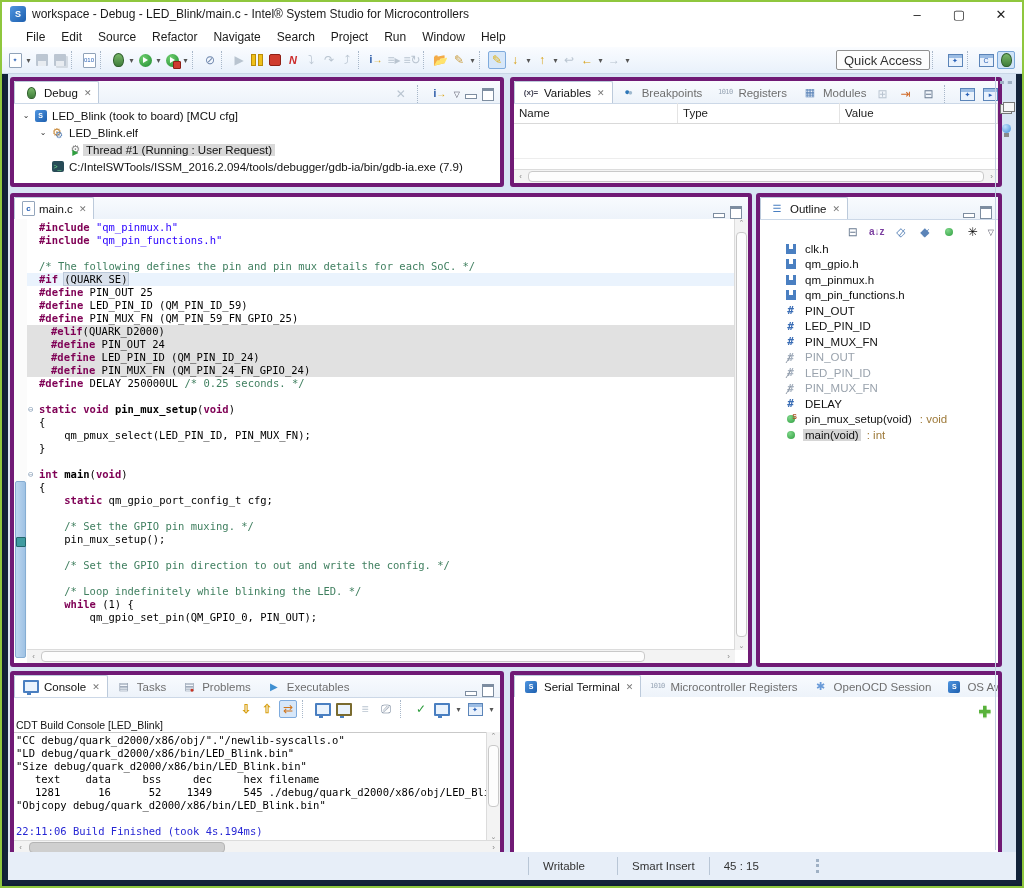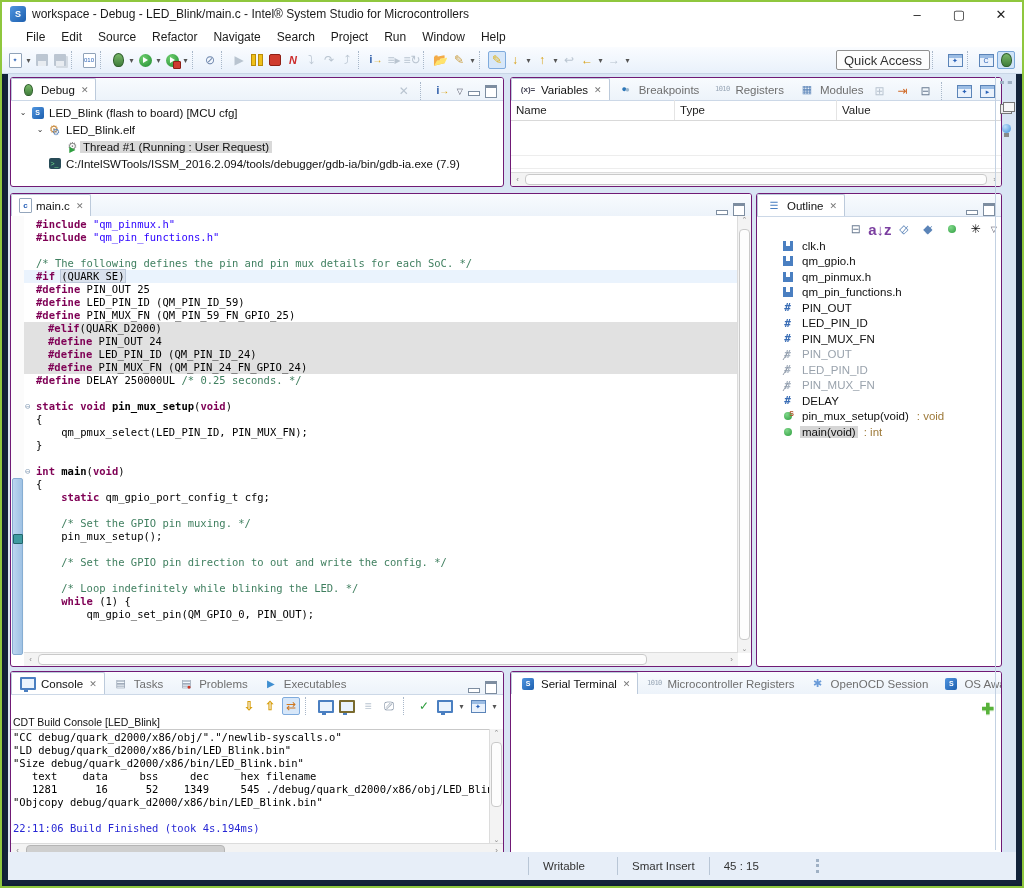--- a/index.html
+++ b/index.html
@@ -43,21 +43,21 @@
       font-size:13px;padding:1px 7px;height:16px;display:flex;align-items:center;}
   .persp{display:flex;align-items:center;margin:0 6px 0 4px;}
   .persp .ic{margin:0 1px;}
   .persp-active{background:#cfe3f8;border:1px solid #7aa7d8;border-radius:2px;box-sizing:border-box;}
   .pwin{width:13px;height:11px;border:1px solid #5b84b8;background:#eaf2fc;position:relative;font-size:7px;color:#2a62b8;display:flex;align-items:center;justify-content:center;}
   .pwin::before{content:"";position:absolute;top:0;left:0;right:0;height:3px;background:#9cbde4;}
 
   
   .workbench{position:absolute;left:2px;right:2px;top:72px;bottom:2px;background:#13233a;}
   .wb-in{position:absolute;left:4px;right:4px;top:0;bottom:4px;background:#d9e5f4;}
-  .panel{position:absolute;background:#fff;border:1px solid #701a75;border-radius:3px;box-sizing:border-box;overflow:hidden;}
+  .panel{position:absolute;background:#fff;border:4px solid #701a75;border-radius:3px;box-sizing:border-box;overflow:hidden;}
   .tabstrip{position:absolute;left:0;right:0;top:0;height:22px;background:linear-gradient(#f8fbfe,#edf3fa);
             border-bottom:1px solid #ccd8e7;display:flex;align-items:flex-end;}
   .vtab{height:21px;display:flex;align-items:center;padding:0 7px;font-size:11.5px;color:#6e6e6e;gap:4px;white-space:nowrap;}
   .vtab.active{background:#fff;border:1px solid #bccadb;border-bottom:none;border-radius:2px 2px 0 0;color:#111;}
   .vtab .x{font-size:9px;color:#777;margin-left:2px;}
   .strip-btns{margin-left:auto;display:flex;align-items:center;gap:5px;padding-right:6px;}
   .wmin{width:10px;height:3px;background:#fff;border:1px solid #7d8da0;margin-top:5px;}
   .wmax{width:10px;height:9px;background:#fff;border:1px solid #7d8da0;border-top:3px solid #7d8da0;}
   .vmenu{font-size:8px;color:#556;}
 
@@ -291,21 +291,21 @@
           <span class="wmin"></span>
           <span class="wmax"></span>
         </span>
       </div>
       <div class="tree" id="debug-tree">
             <div class="trow" style="padding-left: 6px;">
               <span class="texp">⌄</span>
               <span class="ic">
                 <span class="sq-sys sm">S</span>
               </span>
-              <span class="tlabel">LED_Blink (flash to board) [MCU cfg]</span>
+              <span class="tlabel">LED_Blink (took to board) [MCU cfg]</span>
             </div>
             <div class="trow" style="padding-left: 23px;">
               <span class="texp">⌄</span>
               <span class="ic">
                 <span class="gear1">⚙</span>
                 <span class="gear2">⚙</span>
               </span>
               <span class="tlabel">LED_Blink.elf</span>
             </div>
             <div class="trow" style="padding-left: 40px;">
@@ -453,21 +453,21 @@
           <span>Outline</span>
           <span class="x">✕</span>
         </span>
         <span class="strip-btns">
           <span class="wmin"></span>
           <span class="wmax"></span>
         </span>
       </div>
       <div class="ol-tools">
         <span class="ic" style="color:#6b7c92;">⊟</span>
-        <span class="ic" style="font-size:15px;color:#7b3fa0;font-weight:bold;">a↓z</span>
+        <span class="ic" style="font-size:10px;color:#7b3fa0;font-weight:bold;">a↓z</span>
         <span class="ic" style="color:#5b84b8;">◇̷</span>
         <span class="ic" style="color:#5b84b8;">◆̷</span>
         <span class="ic">
               <span class="fn-dot"></span>
             </span>
         <span class="ic" style="color:#111;">✳</span>
         <span class="vmenu">▽</span>
       </div>
       <div class="ol-list" id="outline-list">
             <div class="olrow">

